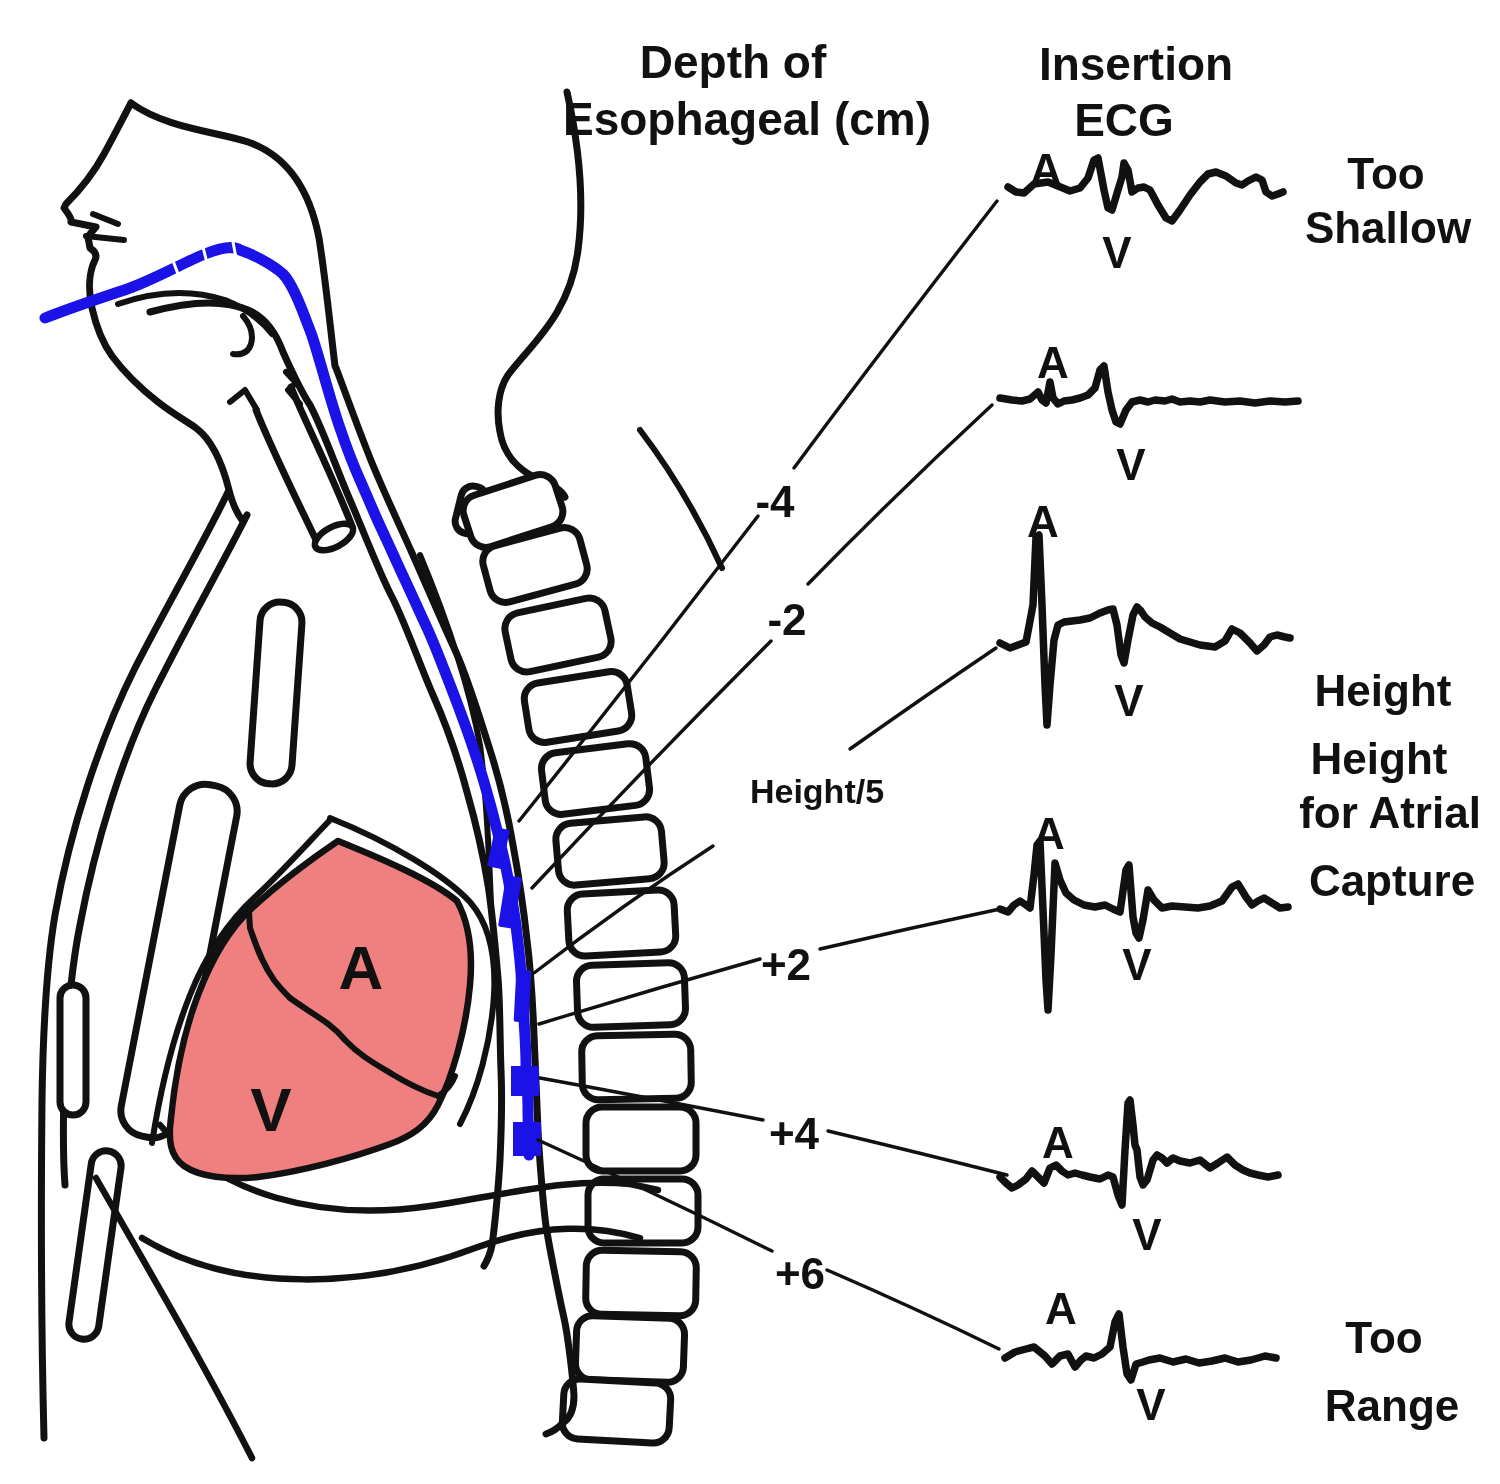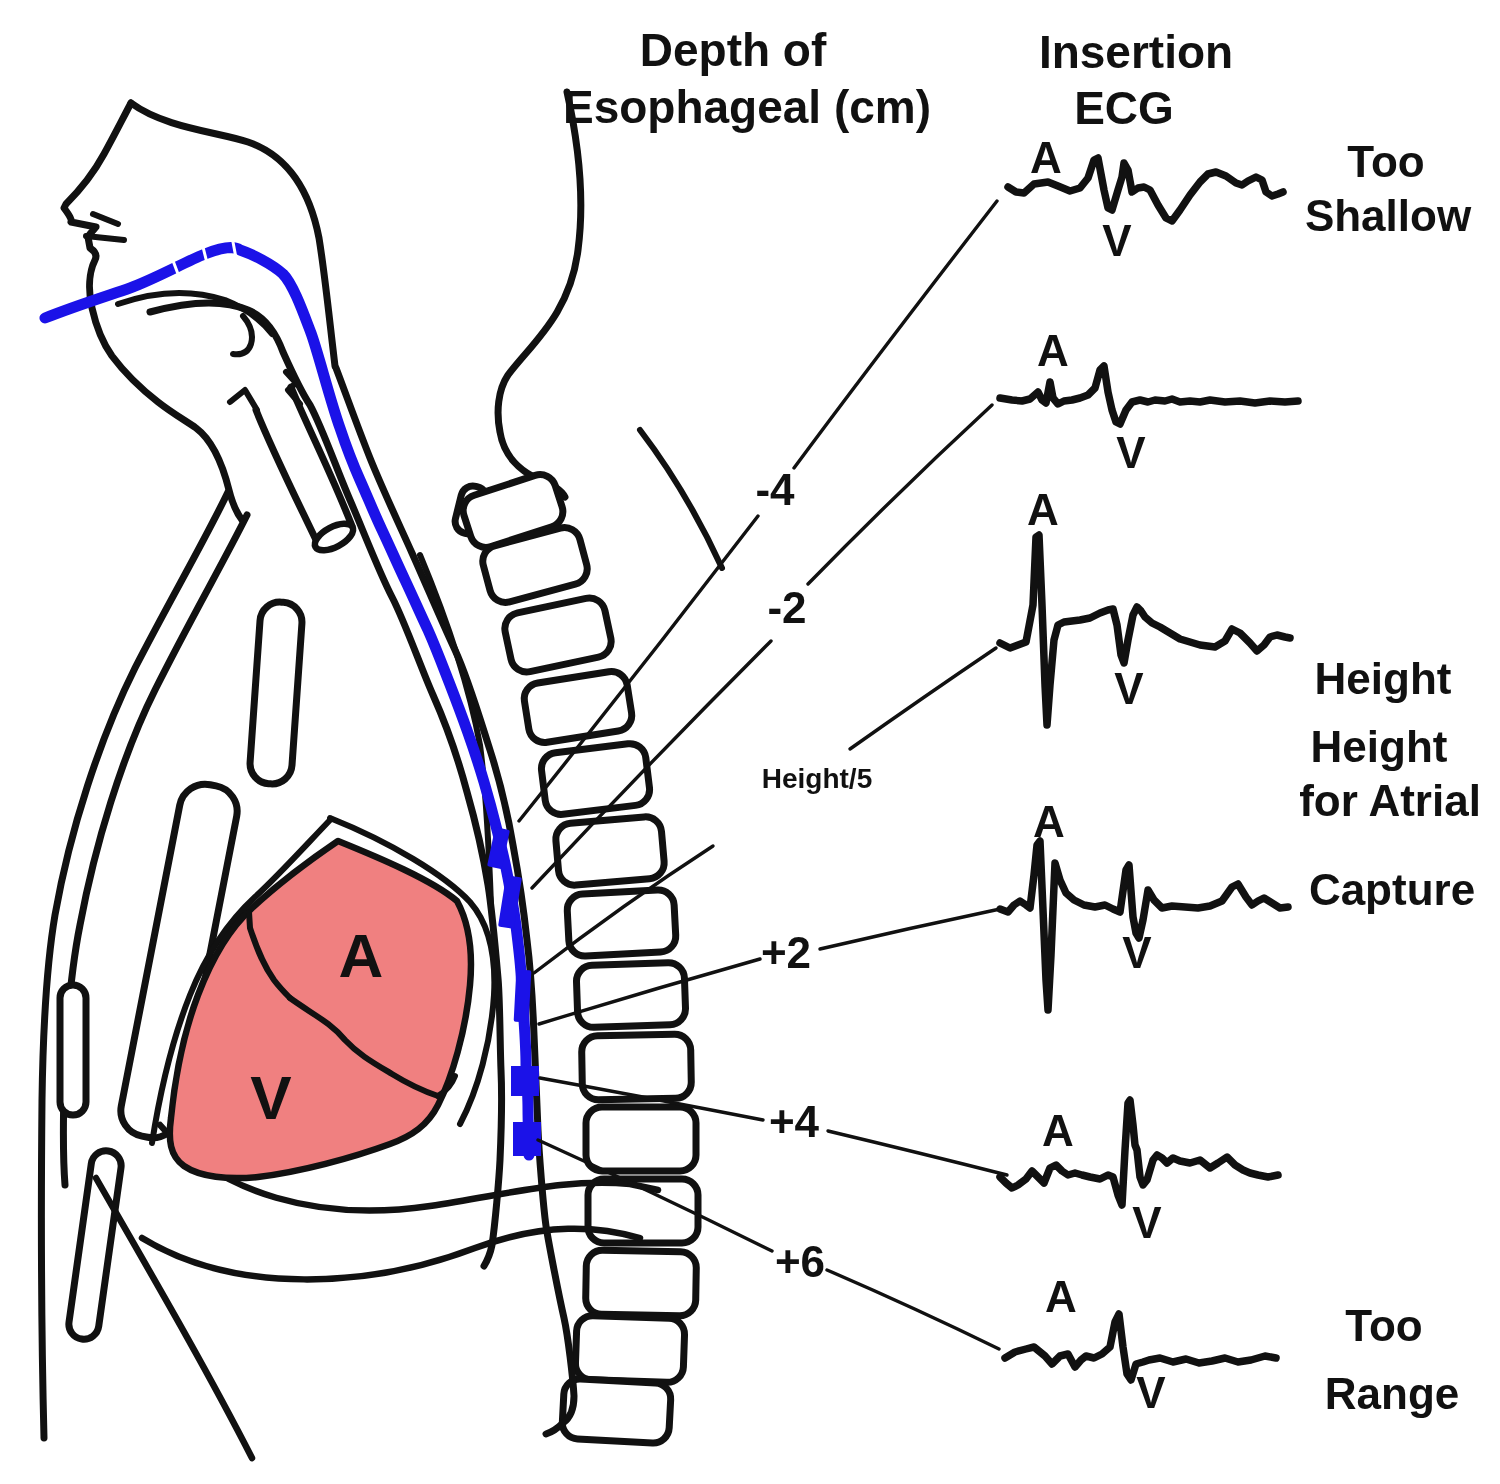--- a/index.html
+++ b/index.html
@@ -1,22 +1,22 @@
 <!DOCTYPE html>
 <html><head>
 <meta charset="utf-8">
 <style>
   html,body{margin:0;padding:0;background:#ffffff;overflow:hidden;}
   body{width:1500px;height:1484px;position:relative;
        font-family:"Liberation Sans", sans-serif;font-weight:bold;color:#111;}
   #art{position:absolute;left:0;top:0;}
-  .lbl{position:absolute;transform:translate(-50%,-50%);white-space:nowrap;line-height:1;}
+  .lbl{position:absolute;transform:translate(-50%,-50%);white-space:nowrap;line-height:1;margin-top:12px;}
   .t46{font-size:46px;}
   .t44{font-size:44px;}
-  .t42{font-size:28px;}
+  .t42{font-size:34px;}
   .heartlbl{font-size:62px;color:#111;}
 </style>
 </head>
 <body>
 
 <svg id="art" width="1500" height="1484" viewBox="0 0 1500 1484">
   <g fill="none" stroke="#111" stroke-width="7" stroke-linecap="round" stroke-linejoin="round">
 
     <path d="M 567,92 C 580,150 584,205 578,250 C 570,315 530,345 508,375 C 498,390 496,412 500,432 C 504,456 520,471 538,479 C 552,484 561,489 565,497"></path>
 
@@ -150,18 +150,18 @@
 <div class="lbl t44" style="left:1058px;top:1131px">A</div>
 <div class="lbl t44" style="left:1147px;top:1223px">V</div>
 <div class="lbl t44" style="left:1061px;top:1297px">A</div>
 <div class="lbl t44" style="left:1151px;top:1393px">V</div>
 
 <div class="lbl t44" style="left:1386px;top:162px">Too</div>
 <div class="lbl t44" style="left:1388px;top:216px">Shallow</div>
 <div class="lbl t44" style="left:1383px;top:679px">Height</div>
 <div class="lbl t44" style="left:1379px;top:747px">Height</div>
 <div class="lbl t44" style="left:1390px;top:801px">for Atrial</div>
-<div class="lbl t44" style="left:1392px;top:890px">Capture</div>
+<div class="lbl t44" style="left:1392px;top:869px">Capture</div>
 <div class="lbl t44" style="left:1384px;top:1326px">Too</div>
 <div class="lbl t44" style="left:1392px;top:1394px">Range</div>
 
 <div class="lbl heartlbl" style="left:361px;top:956px">A</div>
 <div class="lbl heartlbl" style="left:271px;top:1098px">V</div>
 
 </body></html>

